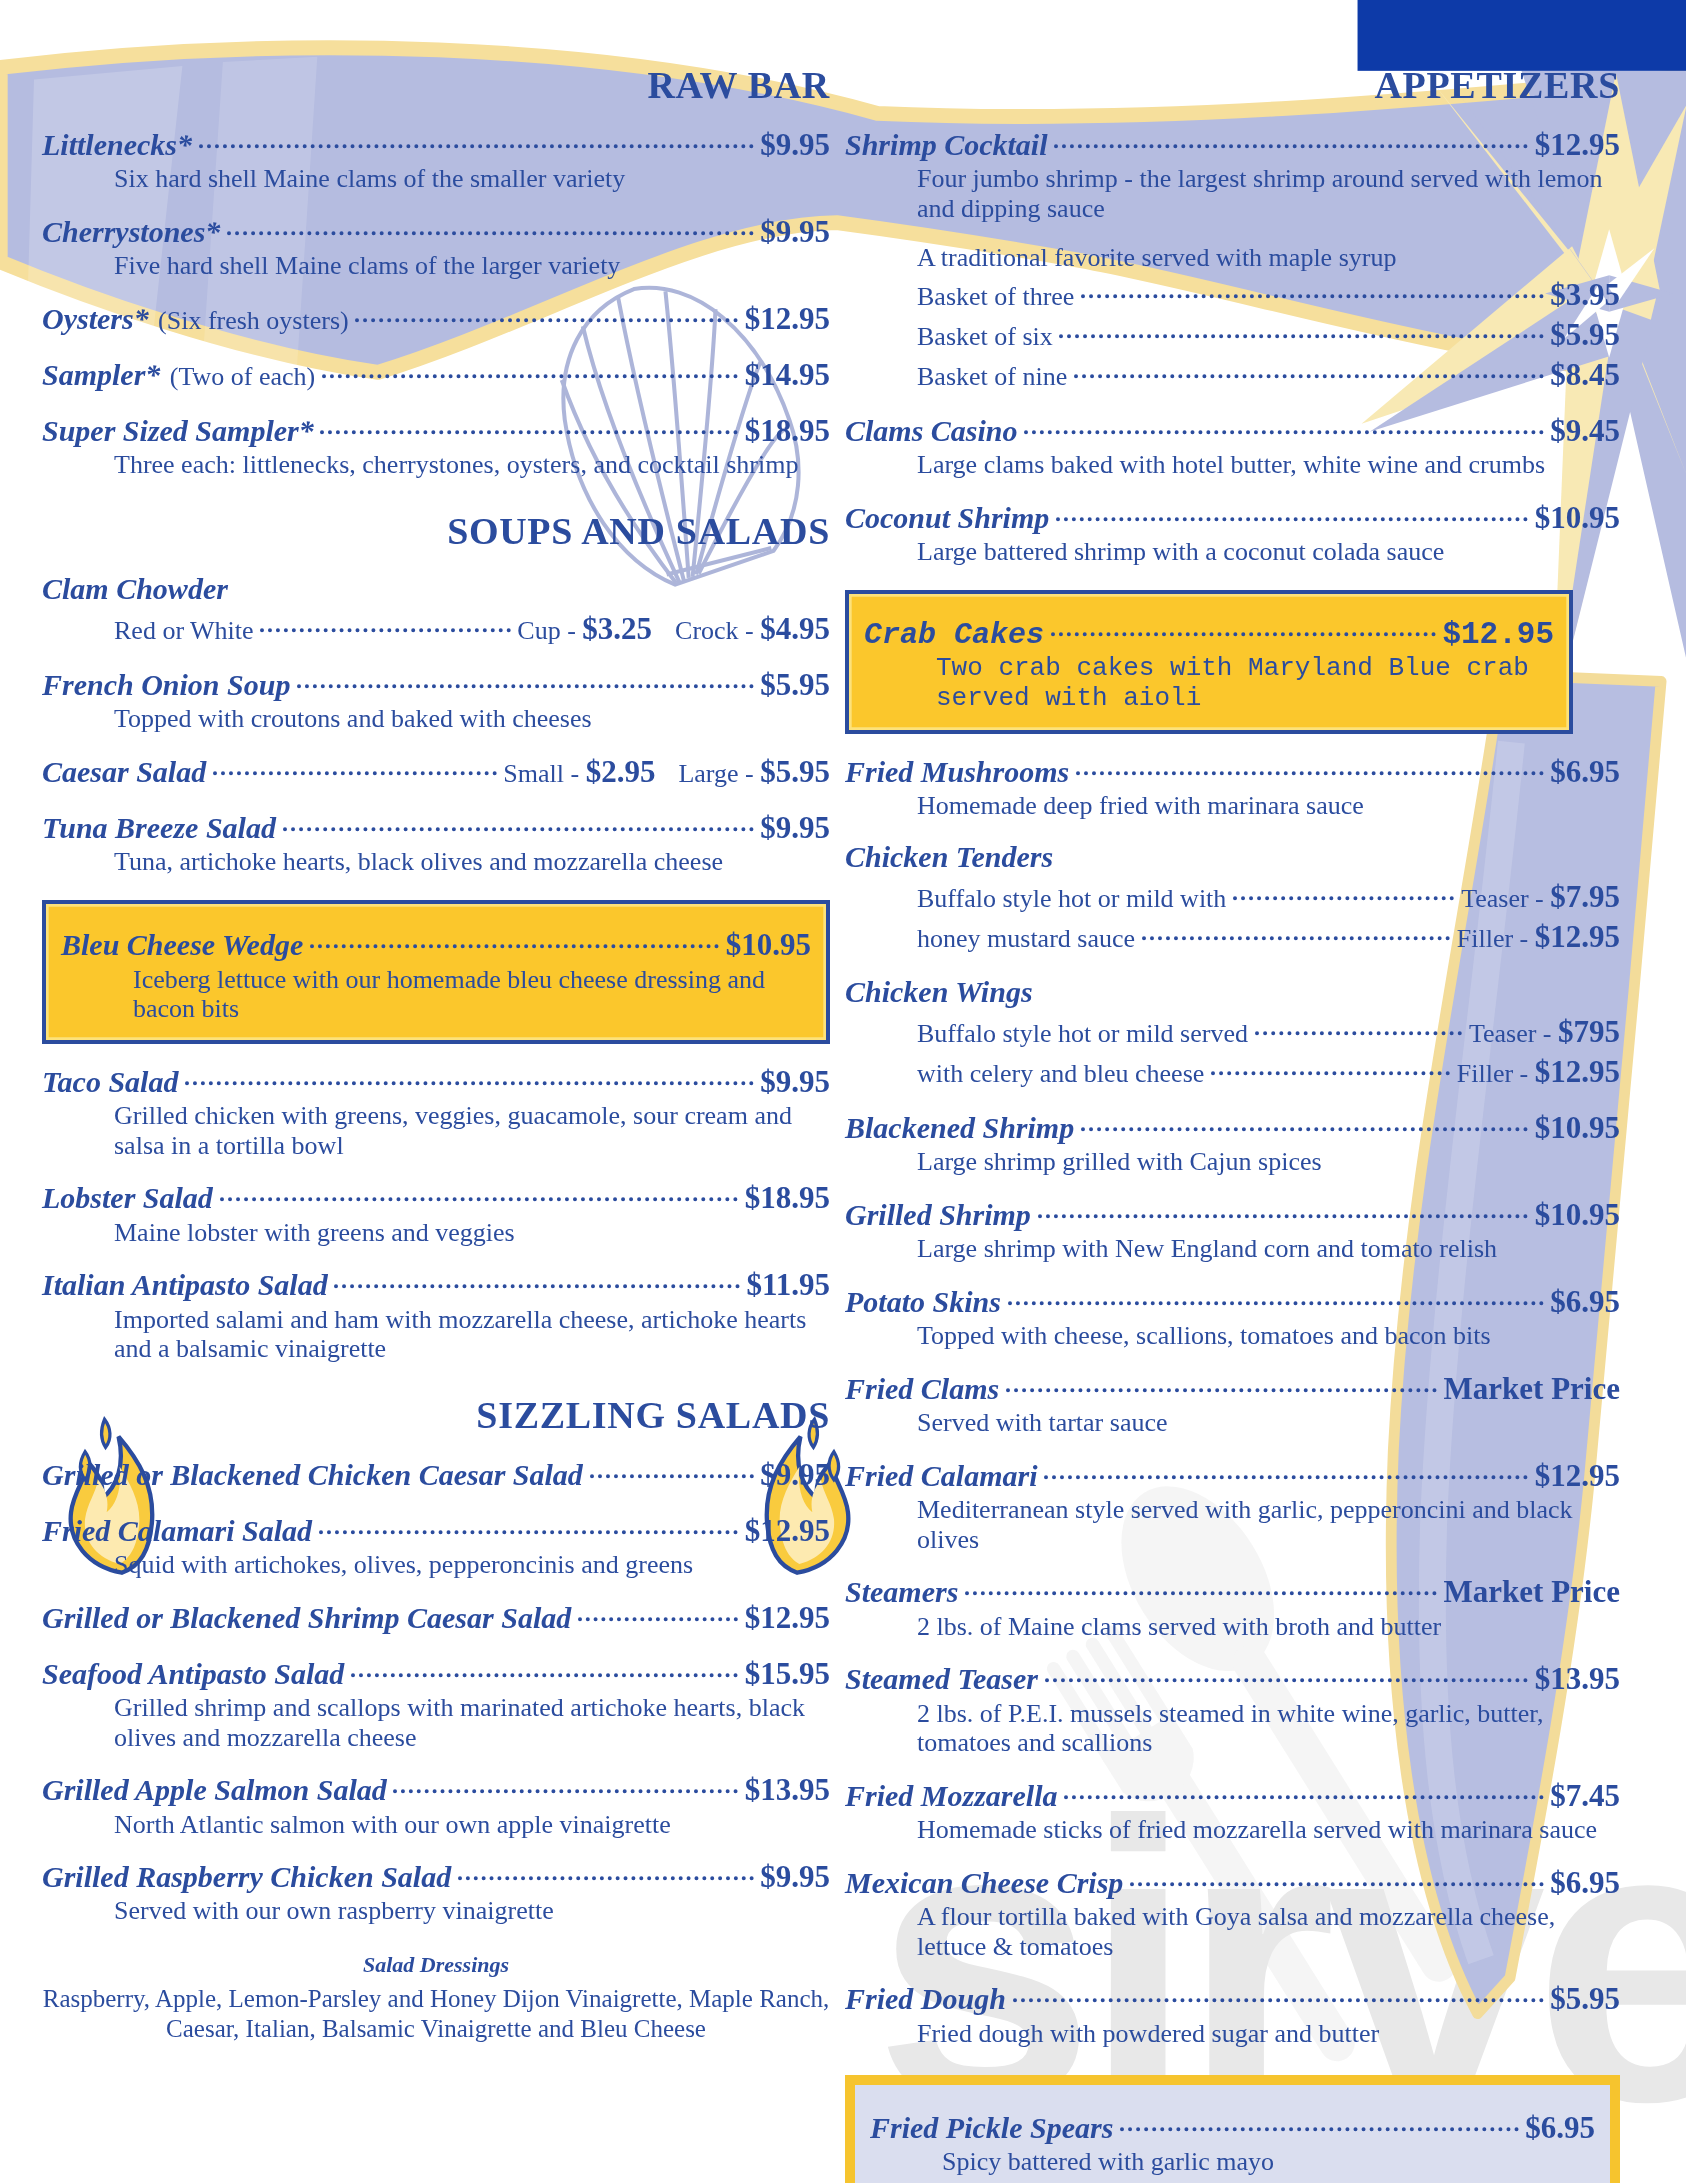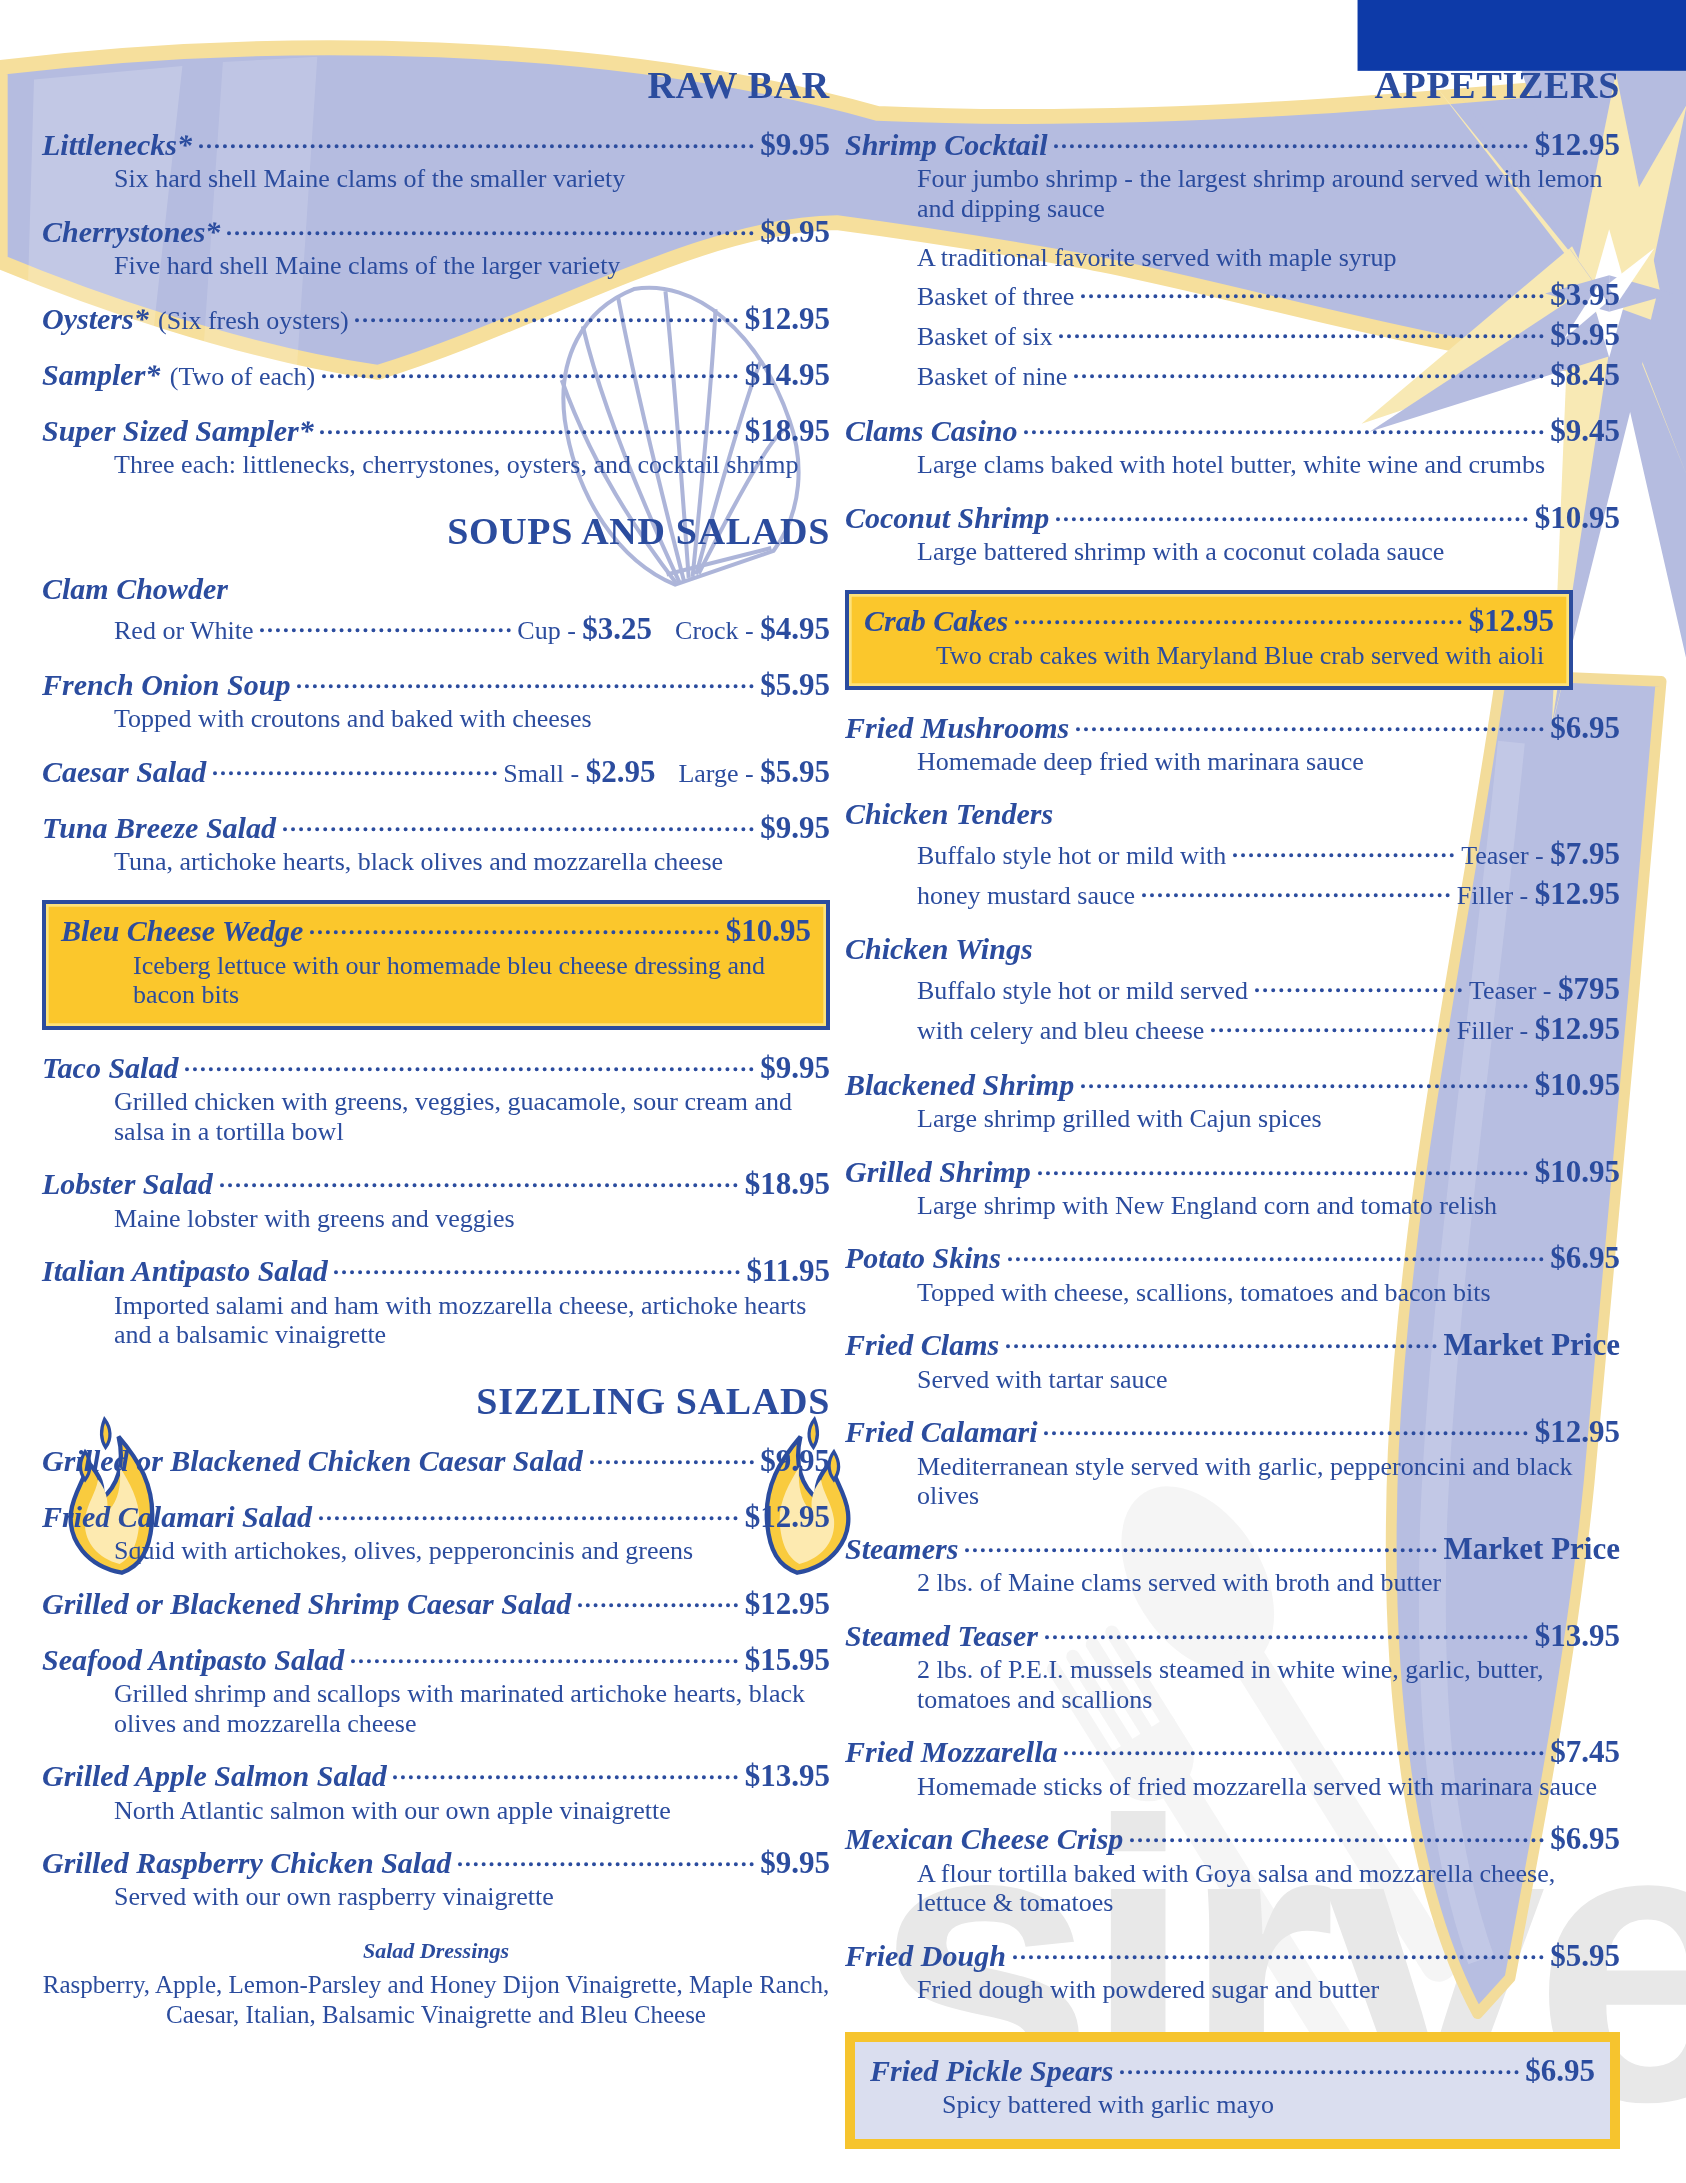--- a/index.html
+++ b/index.html
@@ -24,21 +24,21 @@
   #col-left{left:42px;width:788px;}
   #col-right{left:845px;width:775px;}
 
   .section-title{
     text-align:right;font-weight:700;font-size:38px;line-height:1.1;
     letter-spacing:0.7px;margin:31px 0 12px 0;color:var(--blue);
   }
   .menu-section:first-child > .section-title{margin-top:4px;}
 
   .item{margin-top:20px;}
-  .line{display:flex;align-items:baseline;}
+  .line{display:flex;align-items:baseline;margin-top:14px;}
   .name{font-style:italic;font-weight:700;font-size:30px;line-height:1.16;white-space:nowrap;}
   .note{font-size:26px;font-weight:400;margin-left:9.4px;white-space:nowrap;}
   .leader{
     flex:1 1 auto;min-width:24px;margin:0 6.7px;
     border-bottom:4px dotted var(--blue);
     transform:translateY(-6.7px);
   }
   .amount{font-weight:700;font-size:31px;white-space:nowrap;}
   .tag{font-size:26px;white-space:nowrap;}
   .pgroup{white-space:nowrap;}
@@ -57,21 +57,21 @@
     box-shadow:inset 0 0 0 2.7px #fde27a;
   }
   .hl-gold .item{margin-top:0;}
   .hl-lavender{
     background:var(--lav);
     border:10.8px solid #f6c42e;
     padding:10.8px 15px 20px 15px;
     margin-top:27px;
   }
   .hl-lavender .item{margin-top:0;}
-  .box-crab{margin-right:47px;}
+  .box-crab{margin-right:47px;font-family:Liberation Mono, monospace;}
 
   .dressings{text-align:center;margin-top:26px;}
   .d-title{font-style:italic;font-weight:700;font-size:22px;line-height:1.2;}
   .d-text{font-size:25px;line-height:1.2;margin-top:5.4px;}
 </style>
 </head>
 <body>
 
 <svg id="bg" width="1687" height="2183" viewBox="0 0 2500 3236">
 

